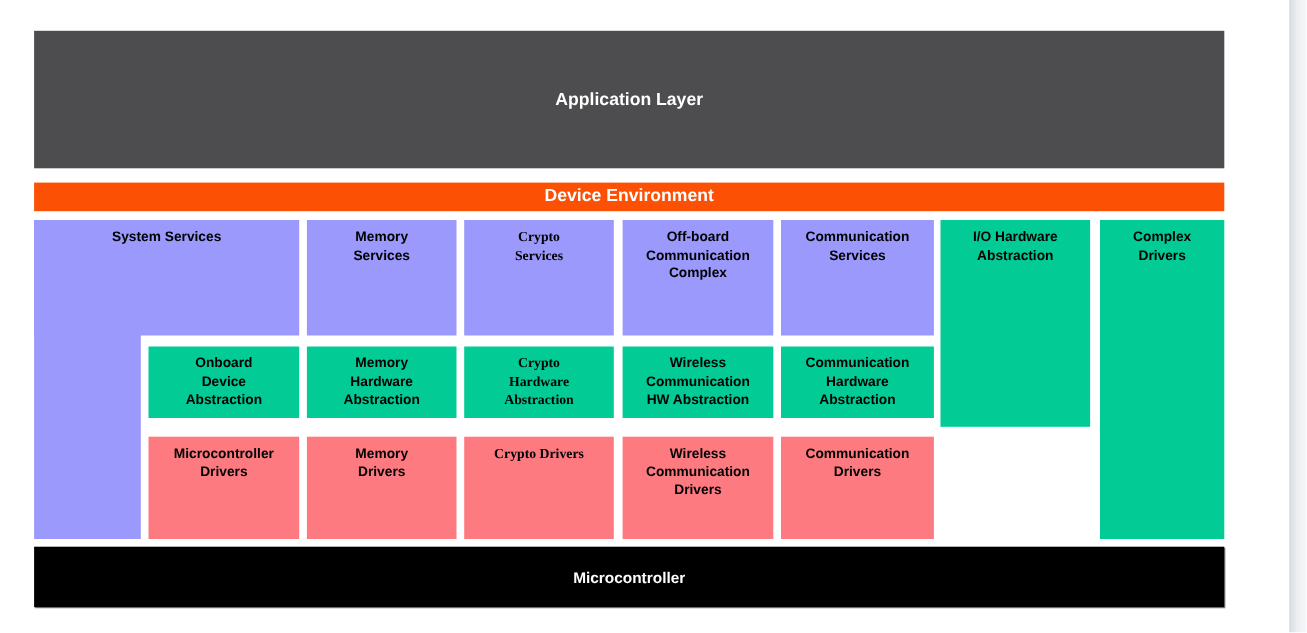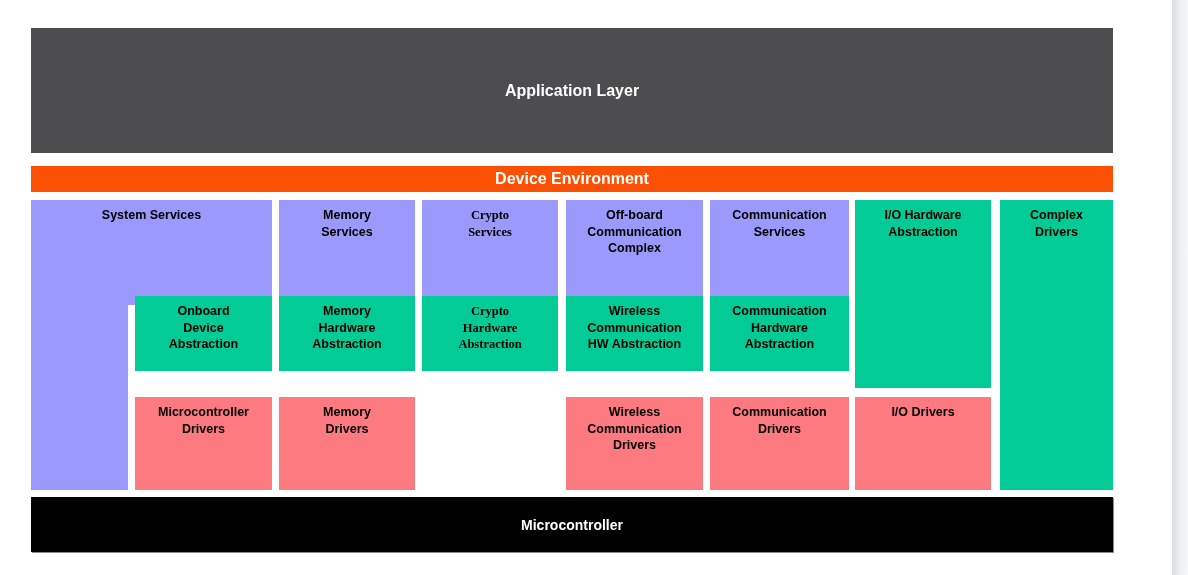--- a/index.html
+++ b/index.html
@@ -28,21 +28,21 @@
     color:var(--block-text);
     text-align:center;
     white-space:pre-line;
   }
   .svc{background:var(--services);}
   .abs{background:var(--abstraction);}
   .drv{background:var(--drivers);}
 
   
   .r1{top:200px;height:105px;}
-  .r2{top:296px;height:75px;}
+  .r2{top:315px;height:65px;}
   .r3{top:397px;height:93px;}
   
   .c1{left:279px;width:136px;}
   .c2{left:422px;width:136px;font-family:Liberation Serif, serif;}
   .c3{left:566px;width:137px;}
   .c4{left:710px;width:139px;}
   .c5{left:855px;width:136px;}
   .c6{left:1000px;width:113px;}
 
   
@@ -100,25 +100,25 @@
 Communication
 HW Abstraction</div>
   <div class="block abs r2 c4">Communication
 Hardware
 Abstraction</div>
 
   <div class="block drv r3" id="b-mcu-drivers">Microcontroller
 Drivers</div>
   <div class="block drv r3 c1">Memory
 Drivers</div>
+  <div class="block drv r3 c2">Crypto Drivers</div>
   <div class="block drv r3 c3">Wireless
 Communication
 Drivers</div>
   <div class="block drv r3 c4">Communication
 Drivers</div>
-  <div class="block drv r3 c5">I/O Drivers</div>
 
   <div class="band" id="mcu-layer">
     <span>Microcontroller</span>
   </div>
 
   <div class="page-edge"></div>
 </div>
 
 </body></html>

